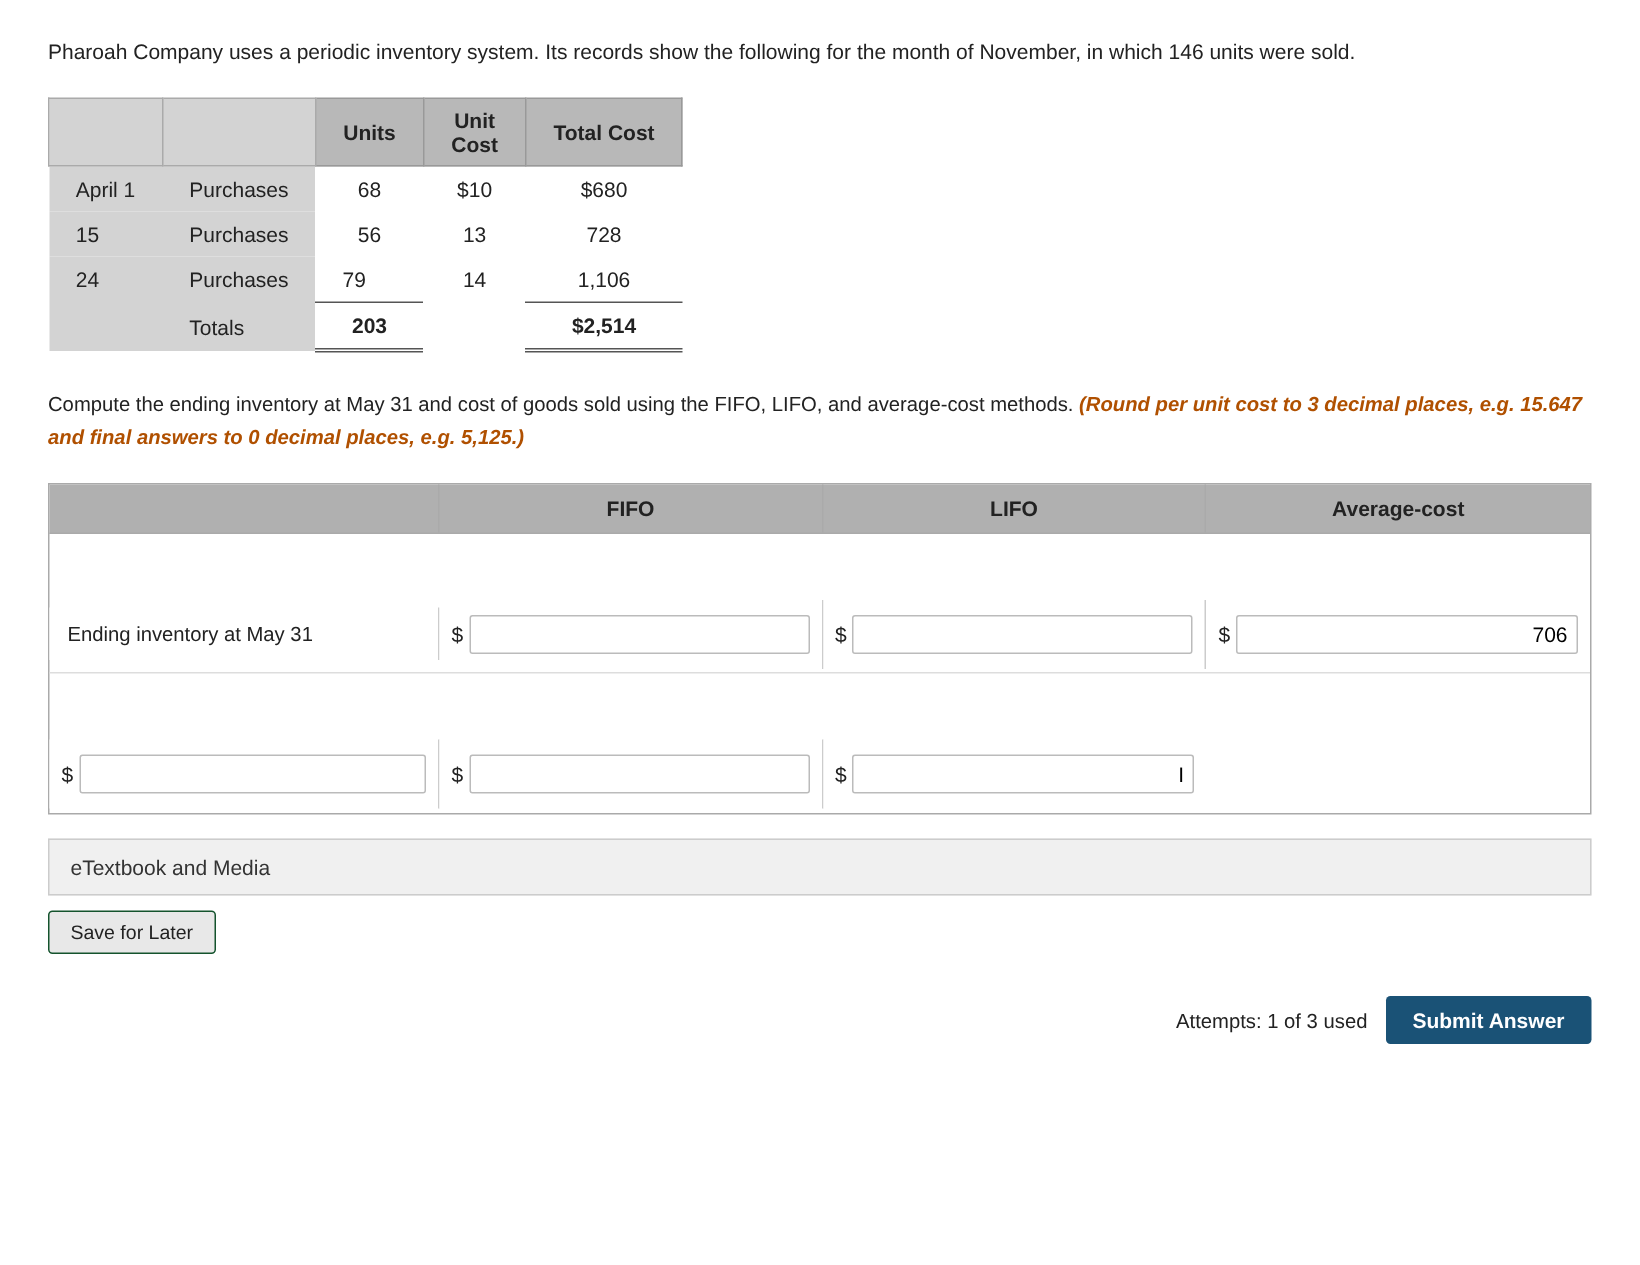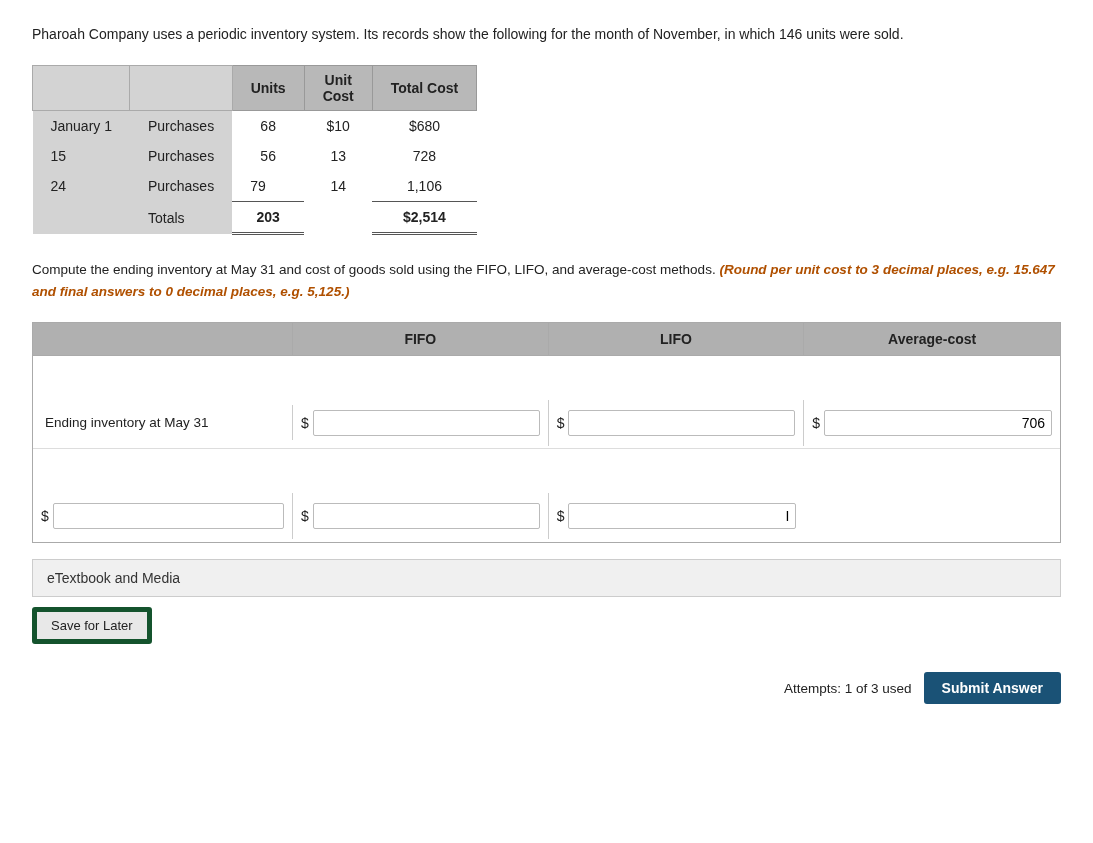--- a/index.html
+++ b/index.html
@@ -102,21 +102,21 @@
       padding: 10px 14px;
       margin-bottom: 2px;
       font-size: 14px;
       color: #333;
     }
 
     
     .save-button {
       display: inline-block;
       background: #e8e8e8;
-      border: 5px solid #14532d;
+      border: 1px solid #14532d;
       border-radius: 3px;
       padding: 6px 14px;
       font-size: 13px;
       cursor: pointer;
       margin: 8px 0 16px 0;
       color: #222;
     }
 
     
     .bottom-bar {
@@ -175,21 +175,21 @@
       <tr>
         <th style="background:#d3d3d3; border:1px solid #aaa;"></th>
         <th style="background:#d3d3d3; border:1px solid #aaa;"></th>
         <th>Units</th>
         <th>Unit<br>Cost</th>
         <th>Total Cost</th>
       </tr>
     </thead>
     <tbody>
       <tr>
-        <td class="row-bg">January 1</td>
+        <td class="row-bg">April 1</td>
         <td class="row-bg">Purchases</td>
         <td style="text-align:center;">68</td>
         <td style="text-align:center;">$10</td>
         <td style="text-align:center;">$680</td>
       </tr>
       <tr>
         <td class="row-bg">15</td>
         <td class="row-bg">Purchases</td>
         <td style="text-align:center;">56</td>
         <td style="text-align:center;">13</td>

